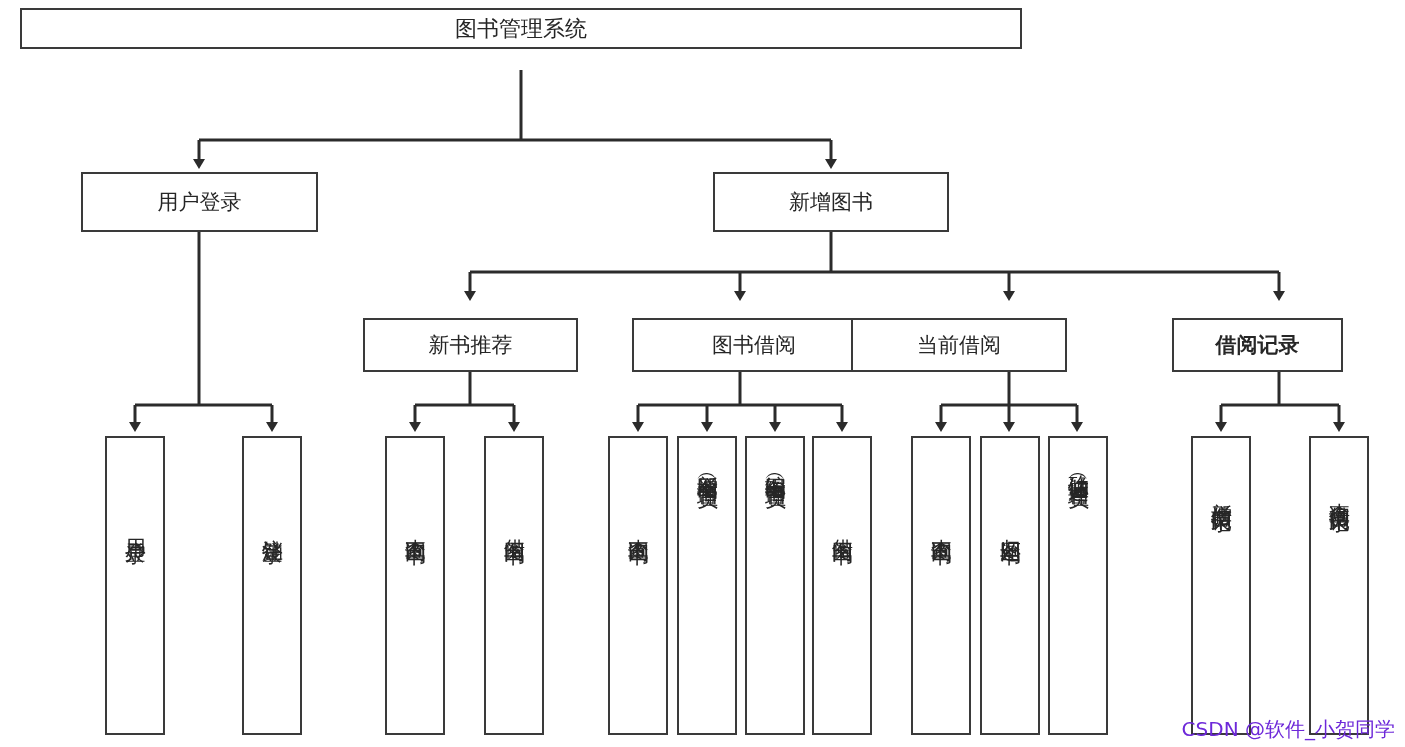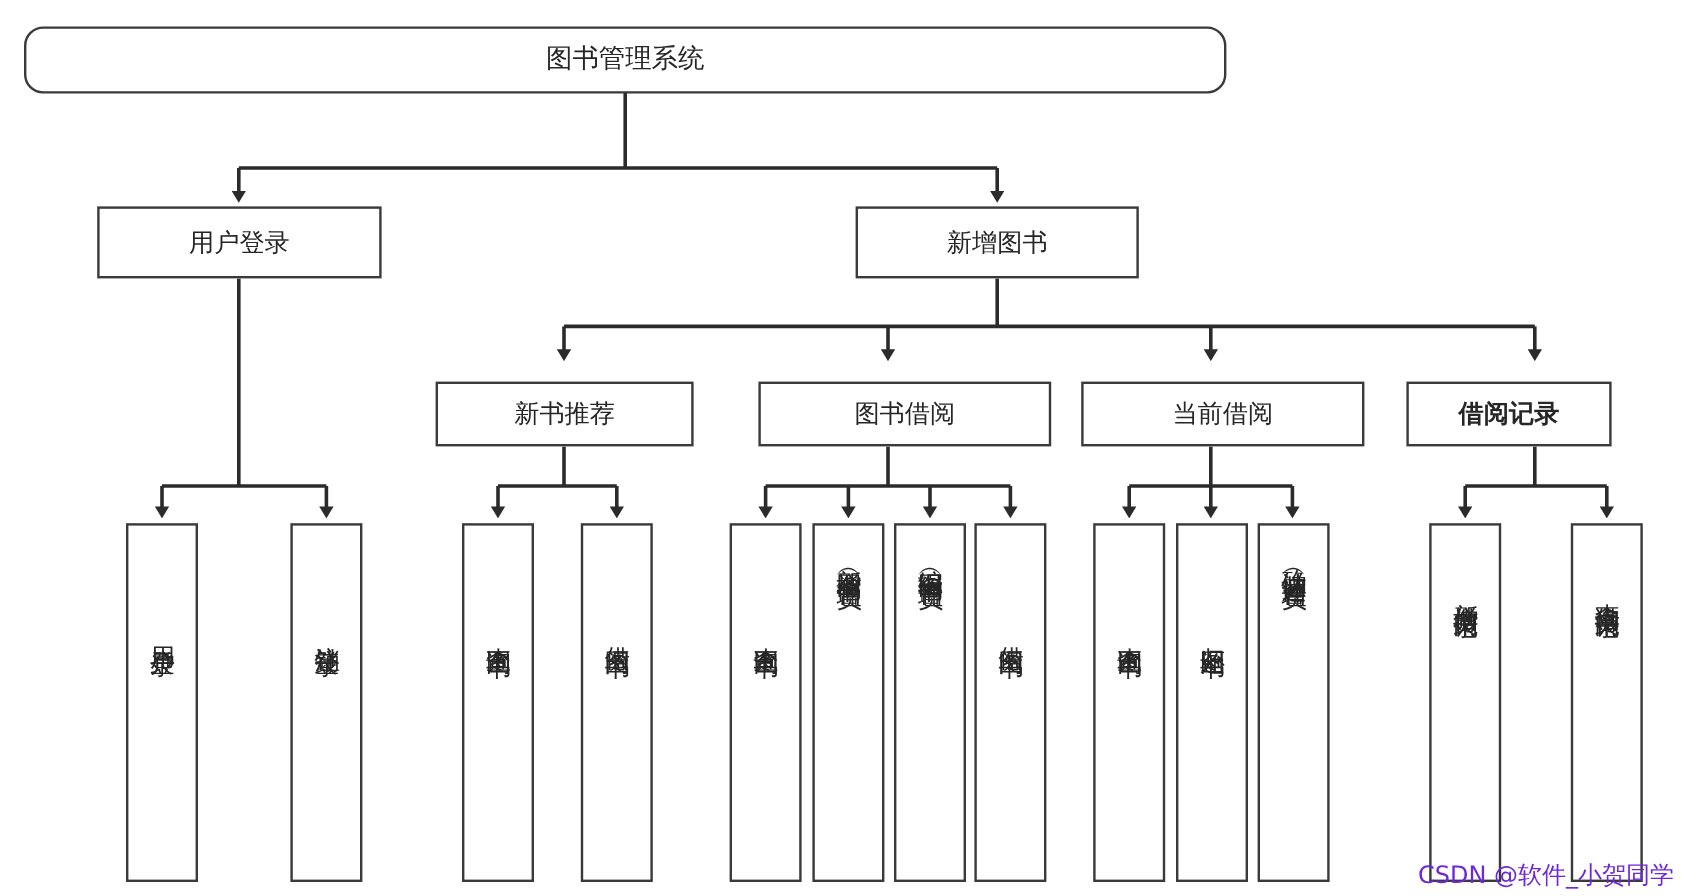--- a/index.html
+++ b/index.html
@@ -127,41 +127,41 @@
       <path d="M1009,405 L1009,423" marker-end="url(#arrow)"></path>
       <path d="M1077,405 L1077,423" marker-end="url(#arrow)"></path>
 
       <path d="M1279,372 L1279,405"></path>
       <path d="M1221,405 L1339,405"></path>
       <path d="M1221,405 L1221,423" marker-end="url(#arrow)"></path>
       <path d="M1339,405 L1339,423" marker-end="url(#arrow)"></path>
     </g>
   </svg>
 
-  <div class="node root horizontal" style="left:20px; top:22px; width:1002px; height:56px;border-radius:16px;">
+  <div class="node root horizontal" style="left:20px; top:8px; width:1002px; height:41px;">
     <span class="label">图书管理系统</span>
   </div>
 
   <div class="node horizontal" style="left:81px; top:172px; width:237px; height:60px;">
     <span class="label">用户登录</span>
   </div>
 
   <div class="node horizontal" style="left:713px; top:172px; width:236px; height:60px;">
     <span class="label">新增图书</span>
   </div>
 
   <div class="node horizontal" style="left:363px; top:318px; width:215px; height:54px;">
     <span class="label">新书推荐</span>
   </div>
 
   <div class="node horizontal" style="left:632px; top:318px; width:244px; height:54px;">
     <span class="label">图书借阅</span>
   </div>
 
-  <div class="node horizontal" style="left:901px; top:318px; width:236px; height:54px;">
+  <div class="node horizontal" style="left:851px; top:318px; width:216px; height:54px;">
     <span class="label">当前借阅</span>
   </div>
 
   <div class="node horizontal" style="left:1172px; top:318px; width:171px; height:54px;font-weight:bold;">
     <span class="label">借阅记录</span>
   </div>
 
   <div class="node vertical mid" style="left:105px; top:436px; width:60px; height:299px;">
     <span class="label">用户登录</span>
   </div>

